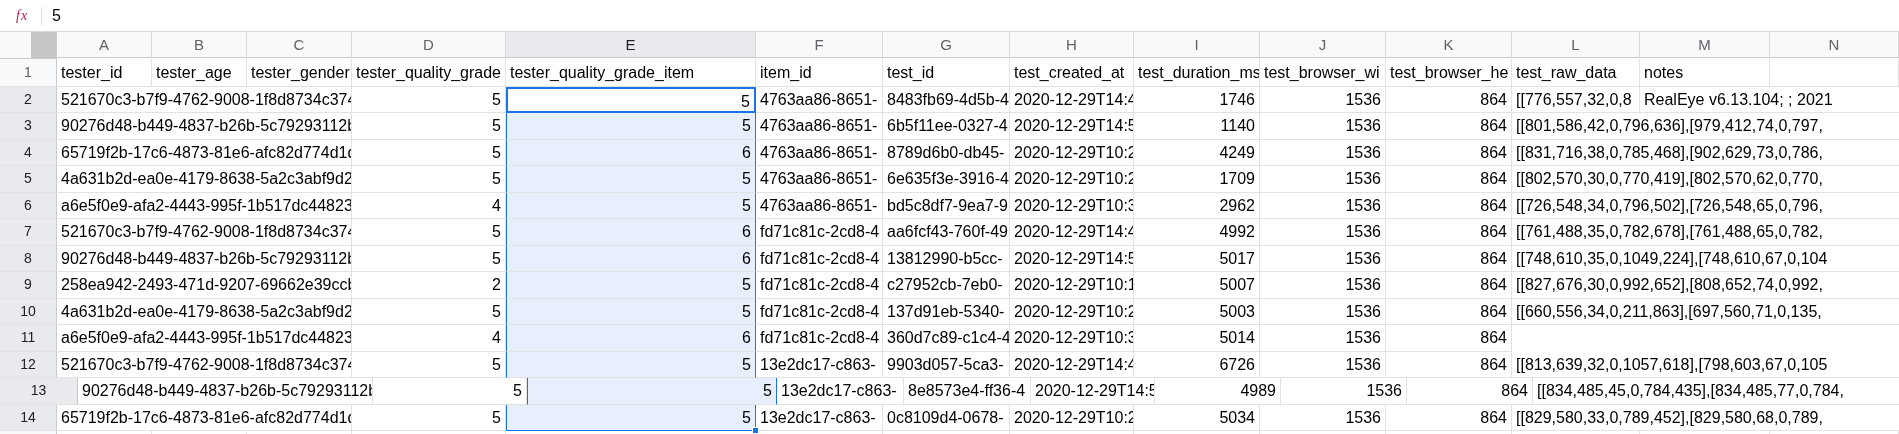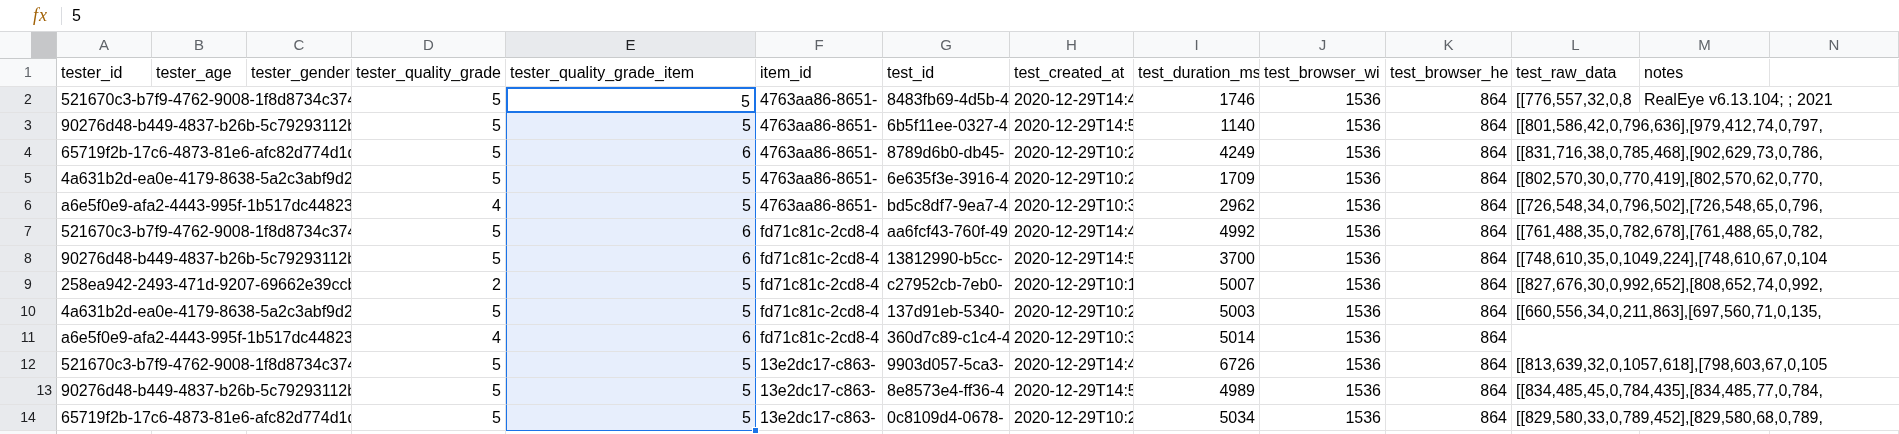--- a/index.html
+++ b/index.html
@@ -7,21 +7,21 @@
     width:1899px;height:434px;overflow:hidden;background:#fff;
     font-family:"Liberation Sans",sans-serif;
   }
   
   .formula-bar{
     height:31px;display:flex;align-items:center;
     border-bottom:1px solid #d9dadc;background:#fff;
   }
   .fx{
     font-family:"Liberation Serif",serif;font-style:italic;
-    color:#a16207;font-size:18px;margin-left:33px;letter-spacing:1px;
+    color:#be185d;font-size:14px;margin-left:16px;letter-spacing:1px;
   }
   .fbar-sep{width:1px;height:18px;background:#dadce0;margin-left:13px;}
   .fvalue{margin-left:10px;font-size:16px;color:#000;}
   
   .sheet{position:relative;width:1899px;}
   .hrow{display:flex;}
   .cell{
     box-sizing:border-box;flex:none;height:26.5px;line-height:25px;
     border-right:1px solid #e2e2e3;border-bottom:1px solid #e2e2e3;
     font-size:16px;color:#000;padding:0 4px;
@@ -152,21 +152,21 @@
       <div class="cell num" style="width: 126px;">1536</div>
       <div class="cell num" style="width: 126px;">864</div>
       <div class="cell spill" style="width: 387px;">[[802,570,30,0,770,419],[802,570,62,0,770,</div>
     </div>
     <div class="hrow ">
       <div class="cell rowhead selhead" style="width: 57px;">6</div>
       <div class="cell" style="width: 295px;">a6e5f0e9-afa2-4443-995f-1b517dc44823</div>
       <div class="cell num" style="width: 154px;">4</div>
       <div class="cell sel num" style="width: 250px;">5</div>
       <div class="cell" style="width: 127px;">4763aa86-8651-</div>
-      <div class="cell" style="width: 127px;">bd5c8df7-9ea7-4</div>
+      <div class="cell" style="width: 127px;">bd5c8df7-9ea7-9</div>
       <div class="cell" style="width: 124px;">2020-12-29T10:3</div>
       <div class="cell num" style="width: 126px;">2962</div>
       <div class="cell num" style="width: 126px;">1536</div>
       <div class="cell num" style="width: 126px;">864</div>
       <div class="cell spill" style="width: 387px;">[[726,548,34,0,796,502],[726,548,65,0,796,</div>
     </div>
     <div class="hrow ">
       <div class="cell rowhead selhead" style="width: 57px;">7</div>
       <div class="cell" style="width: 295px;">521670c3-b7f9-4762-9008-1f8d8734c374</div>
       <div class="cell num" style="width: 154px;">5</div>
@@ -180,21 +180,21 @@
       <div class="cell spill" style="width: 387px;">[[761,488,35,0,782,678],[761,488,65,0,782,</div>
     </div>
     <div class="hrow ">
       <div class="cell rowhead selhead" style="width: 57px;">8</div>
       <div class="cell" style="width: 295px;">90276d48-b449-4837-b26b-5c79293112b4</div>
       <div class="cell num" style="width: 154px;">5</div>
       <div class="cell sel num" style="width: 250px;">6</div>
       <div class="cell" style="width: 127px;">fd71c81c-2cd8-4</div>
       <div class="cell" style="width: 127px;">13812990-b5cc-</div>
       <div class="cell" style="width: 124px;">2020-12-29T14:5</div>
-      <div class="cell num" style="width: 126px;">3700</div>
+      <div class="cell num" style="width: 126px;">5017</div>
       <div class="cell num" style="width: 126px;">1536</div>
       <div class="cell num" style="width: 126px;">864</div>
       <div class="cell spill" style="width: 387px;">[[748,610,35,0,1049,224],[748,610,67,0,104</div>
     </div>
     <div class="hrow ">
       <div class="cell rowhead selhead" style="width: 57px;">9</div>
       <div class="cell" style="width: 295px;">258ea942-2493-471d-9207-69662e39ccb6</div>
       <div class="cell num" style="width: 154px;">2</div>
       <div class="cell sel num" style="width: 250px;">5</div>
       <div class="cell" style="width: 127px;">fd71c81c-2cd8-4</div>
@@ -237,21 +237,21 @@
       <div class="cell sel num" style="width: 250px;">5</div>
       <div class="cell" style="width: 127px;">13e2dc17-c863-</div>
       <div class="cell" style="width: 127px;">9903d057-5ca3-</div>
       <div class="cell" style="width: 124px;">2020-12-29T14:4</div>
       <div class="cell num" style="width: 126px;">6726</div>
       <div class="cell num" style="width: 126px;">1536</div>
       <div class="cell num" style="width: 126px;">864</div>
       <div class="cell spill" style="width: 387px;">[[813,639,32,0,1057,618],[798,603,67,0,105</div>
     </div>
     <div class="hrow ">
-      <div class="cell rowhead selhead" style="width: 57px; text-align: right;">13</div>
+      <div class="cell rowhead selhead" style="width: 78px;">13</div>
       <div class="cell" style="width: 295px;">90276d48-b449-4837-b26b-5c79293112b4</div>
       <div class="cell num" style="width: 154px;">5</div>
       <div class="cell sel num" style="width: 250px;">5</div>
       <div class="cell" style="width: 127px;">13e2dc17-c863-</div>
       <div class="cell" style="width: 127px;">8e8573e4-ff36-4</div>
       <div class="cell" style="width: 124px;">2020-12-29T14:5</div>
       <div class="cell num" style="width: 126px;">4989</div>
       <div class="cell num" style="width: 126px;">1536</div>
       <div class="cell num" style="width: 126px;">864</div>
       <div class="cell spill" style="width: 387px;">[[834,485,45,0,784,435],[834,485,77,0,784,</div>

